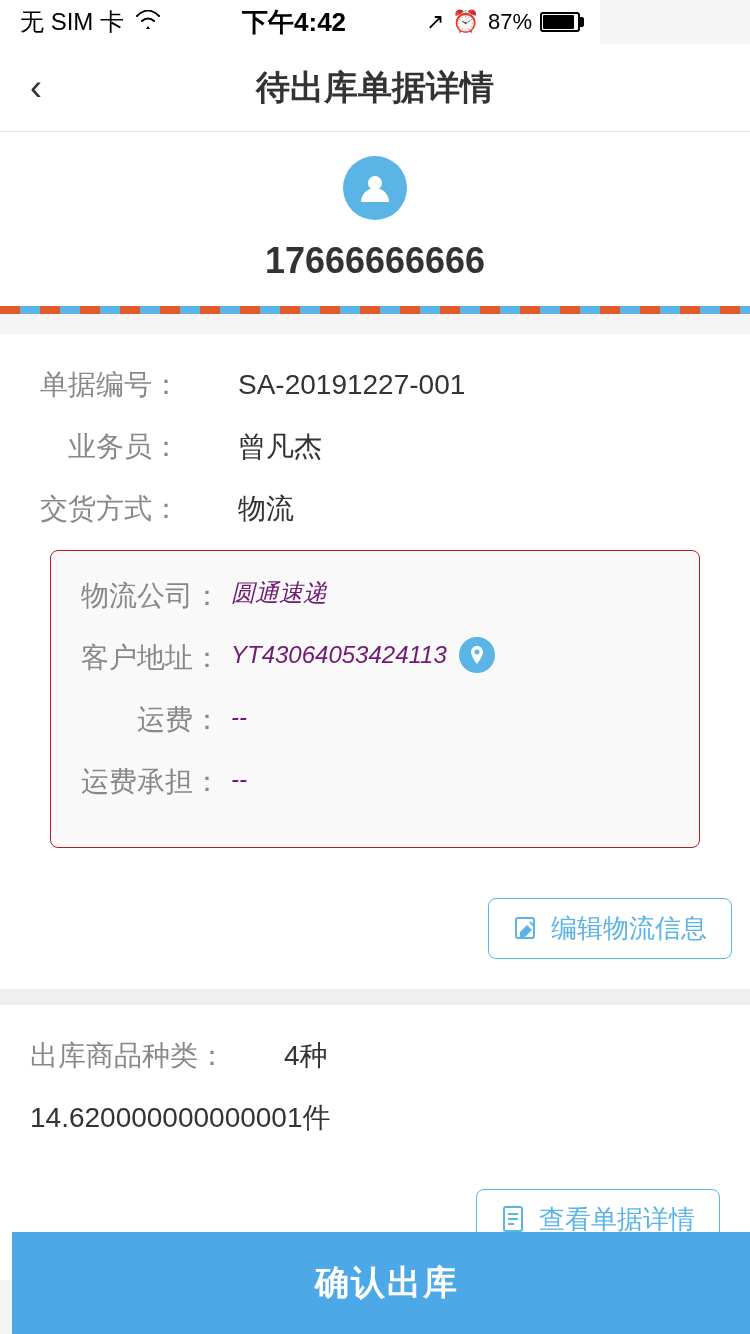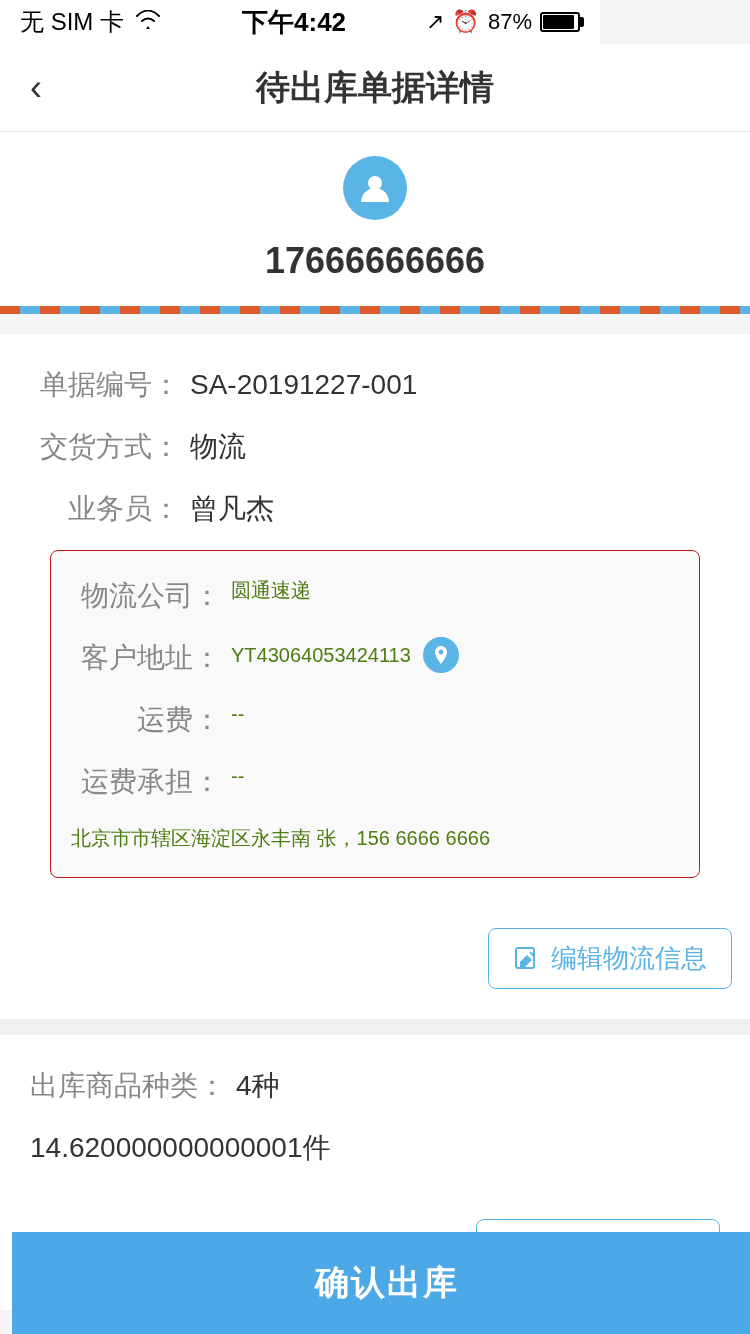--- a/index.html
+++ b/index.html
@@ -102,20 +102,21 @@
     .info-section {
       background: #fff;
       padding: 30px 30px;
       margin-top: 20px;
     }
     .info-row {
       display: flex;
       align-items: flex-start;
       margin-bottom: 20px;
       line-height: 1.5;
+      gap: 48px;
     }
     .info-row:last-child { margin-bottom: 0; }
     .info-label {
       color: #888;
       font-size: 28px;
       min-width: 160px;
       text-align: right;
       flex-shrink: 0;
       padding-right: 10px;
     }
@@ -142,26 +143,27 @@
     .logistics-row:last-child { margin-bottom: 0; }
     .logistics-label {
       color: #888;
       font-size: 28px;
       min-width: 160px;
       text-align: right;
       flex-shrink: 0;
       padding-right: 10px;
     }
     .logistics-value {
-      color: #4d7c0f;
-      font-size: 20px;
+      color: #701a75;
+      font-size: 24px;
       flex: 1;
       display: flex;
       align-items: center;
       gap: 12px;
+      font-style: italic;
     }
     .tracking-link-icon {
       width: 36px; height: 36px;
       background: #5ab4e5;
       border-radius: 50%;
       display: flex; align-items: center; justify-content: center;
       flex-shrink: 0;
     }
     .tracking-link-icon svg { width: 20px; height: 20px; fill: #fff; }
 
@@ -286,26 +288,26 @@
   </div>
 
   <div class="dashed-separator"></div>
 
   <div class="info-section">
     <div class="info-row">
       <span class="info-label">单据编号：</span>
       <span class="info-value">SA-20191227-001</span>
     </div>
     <div class="info-row">
+      <span class="info-label">业务员：</span>
+      <span class="info-value">曾凡杰</span>
+    </div>
+    <div class="info-row">
       <span class="info-label">交货方式：</span>
       <span class="info-value">物流</span>
-    </div>
-    <div class="info-row">
-      <span class="info-label">业务员：</span>
-      <span class="info-value">曾凡杰</span>
     </div>
 
     <div class="logistics-card">
       <div class="logistics-row">
         <span class="logistics-label">物流公司：</span>
         <span class="logistics-value">圆通速递</span>
       </div>
       <div class="logistics-row">
         <span class="logistics-label">客户地址：</span>
         <span class="logistics-value">
@@ -319,21 +321,20 @@
       </div>
       <div class="logistics-row">
         <span class="logistics-label">运费：</span>
         <span class="logistics-value">--</span>
       </div>
       <div class="logistics-row">
         <span class="logistics-label">运费承担：</span>
         <span class="logistics-value">--</span>
       </div>
       <div class="logistics-row">
-        <span class="logistics-value" style="flex-wrap:wrap;">北京市市辖区海淀区永丰南  张，156 6666 6666</span>
       </div>
     </div>
   </div>
 
   <div class="edit-btn-container">
     <button class="edit-btn">
       <svg viewBox="0 0 28 28">
         <rect x="3" y="3" width="18" height="20" rx="2" ry="2" fill="none" stroke="#5ab4e5" stroke-width="2"></rect>
         <path d="M14 10l5 5-7 7H7v-5l7-7z" fill="#5ab4e5"></path>
         <path d="M17 7l4 4" stroke="#5ab4e5" stroke-width="2" fill="none"></path>

